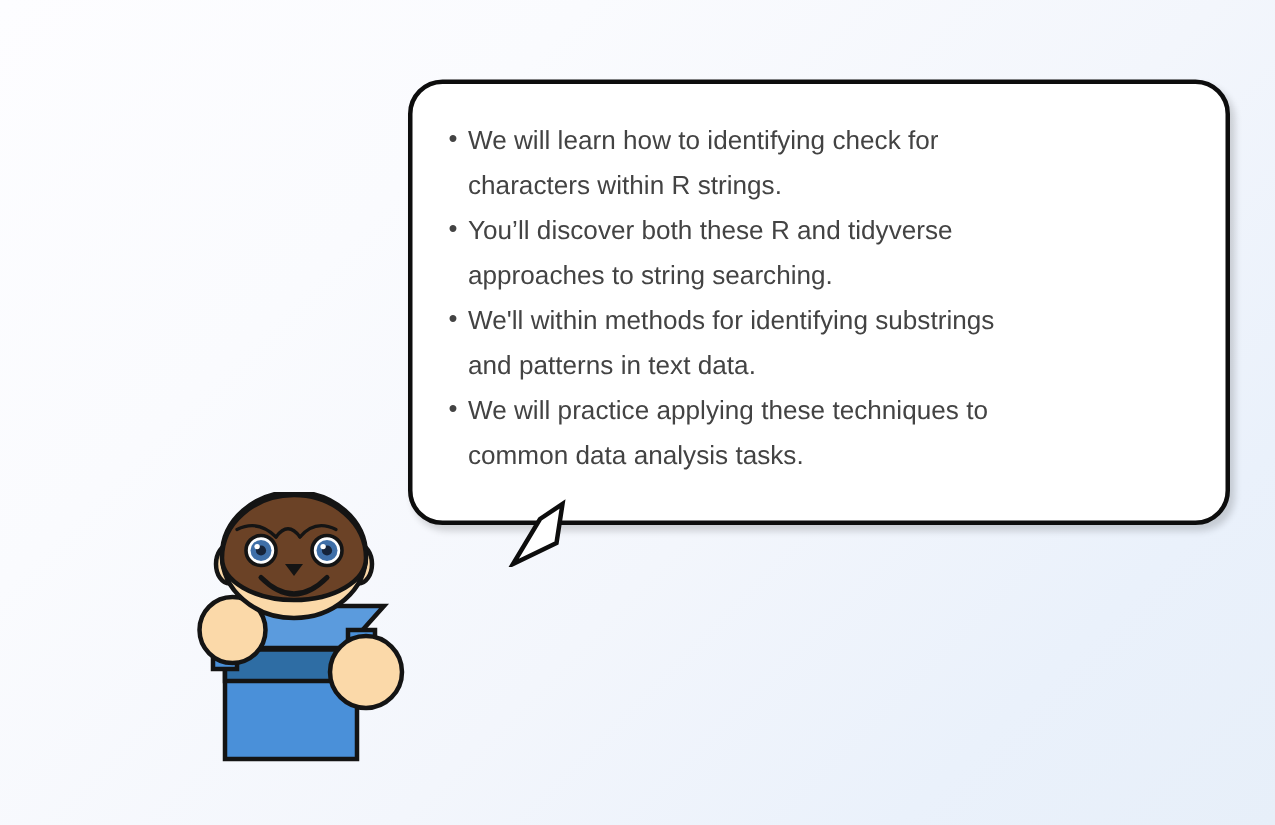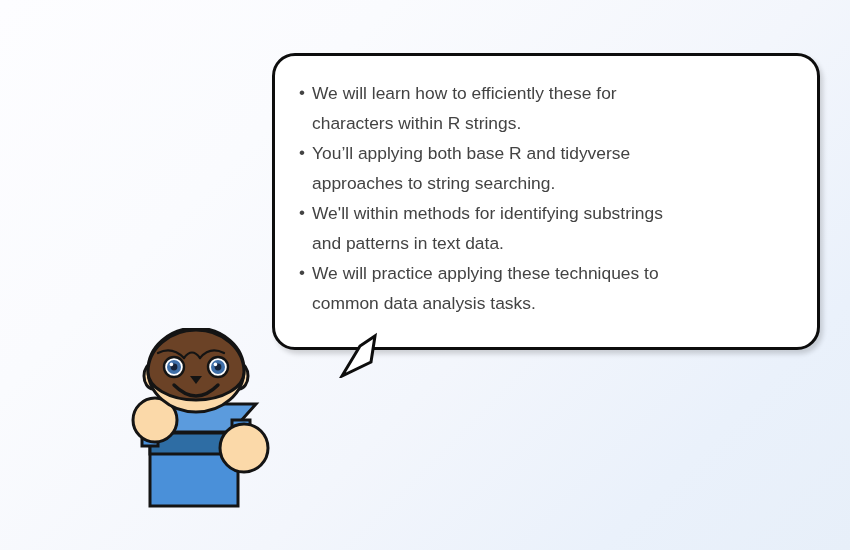--- a/index.html
+++ b/index.html
@@ -86,27 +86,27 @@
 </head>
 <body>
 
 <div id="stage">
 
   <div id="speech-bubble">
     <div id="bubble-text-block">
 
       <div class="bullet-row">
         <span class="bullet-mark">•</span>
-        <span class="bullet-text">We will learn how to efficiently these for
+        <span class="bullet-text">We will learn how to identifying check for
 characters within R strings.</span>
       </div>
 
       <div class="bullet-row">
         <span class="bullet-mark">•</span>
-        <span class="bullet-text">You’ll applying both base R and tidyverse
+        <span class="bullet-text">You’ll discover both these R and tidyverse
 approaches to string searching.</span>
       </div>
 
       <div class="bullet-row">
         <span class="bullet-mark">•</span>
         <span class="bullet-text">We'll within methods for identifying substrings
 and patterns in text data.</span>
       </div>
 
       <div class="bullet-row">

